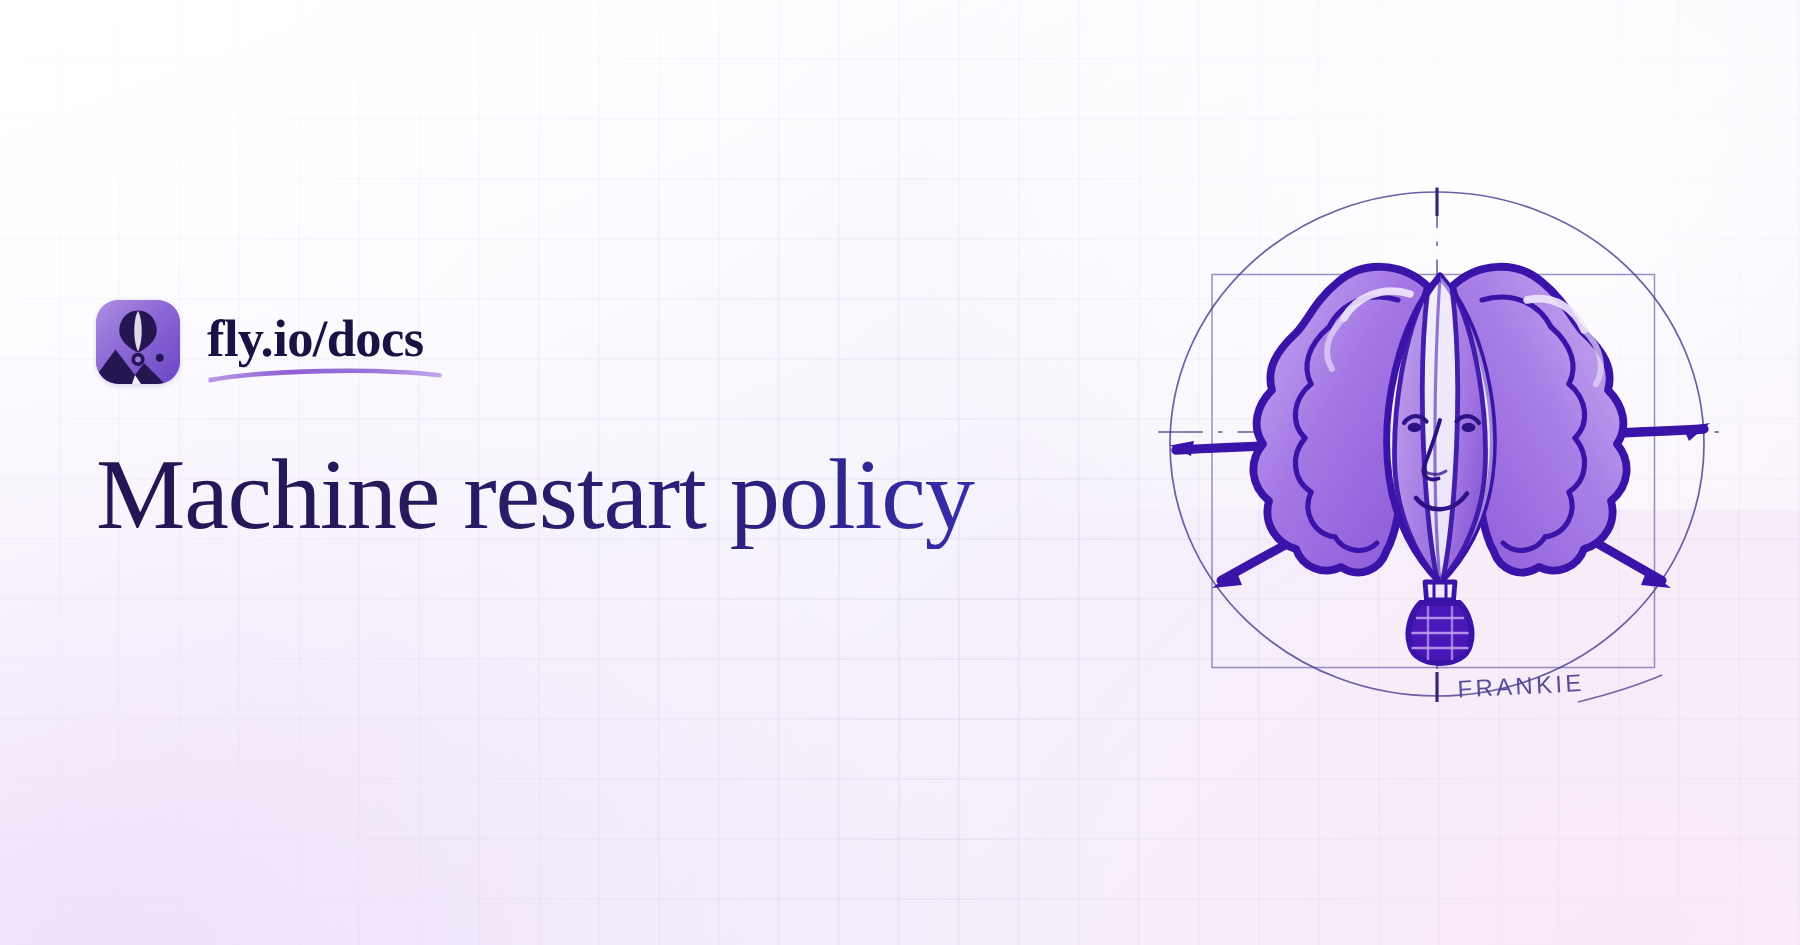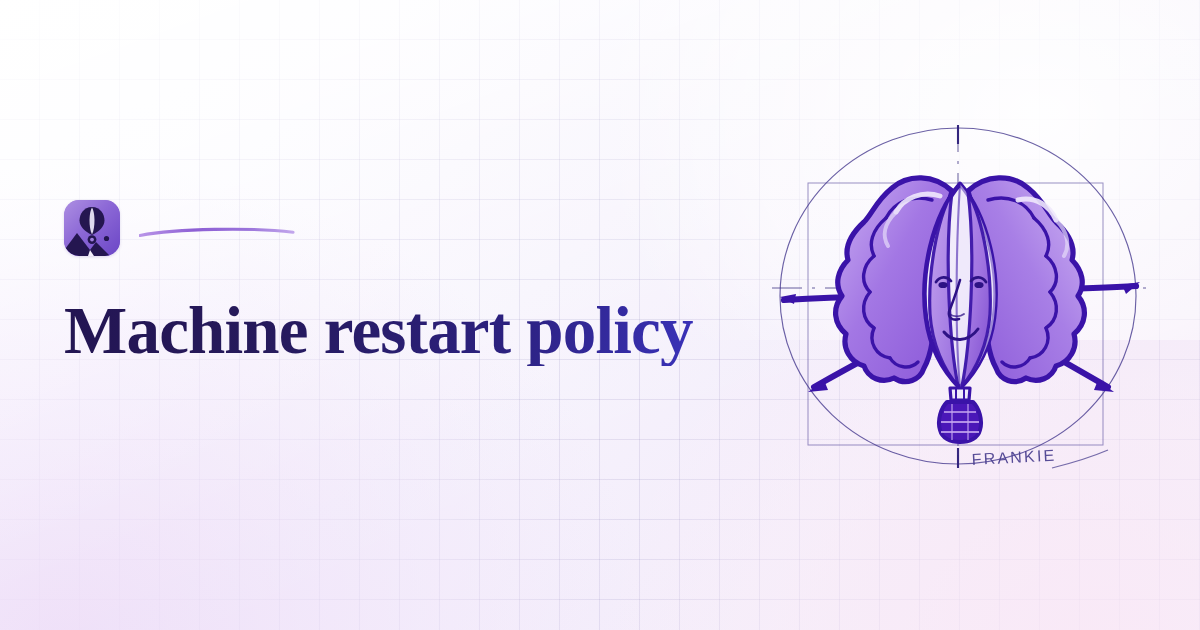--- a/index.html
+++ b/index.html
@@ -131,21 +131,21 @@
     width: 156px;
     height: 12px;
     pointer-events: none;
   }
 
   .page-title {
     margin: 0;
     padding-top: 34px;
     font-family: "Liberation Serif", serif;
     font-size: 67px;
-    font-weight: 700;
+    font-weight: 400;
     line-height: 1.08;
     letter-spacing: -0.8px;
     white-space: nowrap;
     background: linear-gradient(100deg, #231552 0%, #261a5c 30%, #2c2180 64%, #3b33bd 92%, #4138c6 100%);
     -webkit-background-clip: text;
     background-clip: text;
     color: transparent;
     -webkit-text-fill-color: transparent;
   }
 
@@ -202,20 +202,21 @@
 
             <circle cx="28" cy="39.6" r="4.4" fill="#241650"></circle>
             <circle cx="28" cy="39.6" r="1.9" fill="#9d7ddc"></circle>
 
             <circle cx="42.5" cy="38.5" r="2.6" fill="#241650"></circle>
           </g>
         </svg>
       </div>
 
       <div class="brand-wrap">
+        <div class="brand-text">fly.io/docs</div>
         <svg class="brand-swoosh" viewBox="0 0 156 12" aria-hidden="true">
           <defs>
             <linearGradient id="swg" x1="0" y1="0" x2="1" y2="0">
               <stop offset="0%" stop-color="#b995e8"></stop>
               <stop offset="35%" stop-color="#8d5fd4"></stop>
               <stop offset="70%" stop-color="#9a73da"></stop>
               <stop offset="100%" stop-color="#c2a6ec"></stop>
             </linearGradient>
           </defs>
           <path d="M 1 9.4 C 38 2.6 112 1.2 154 6.2" fill="none" stroke="url(#swg)" stroke-width="3.1" stroke-linecap="round"></path>

